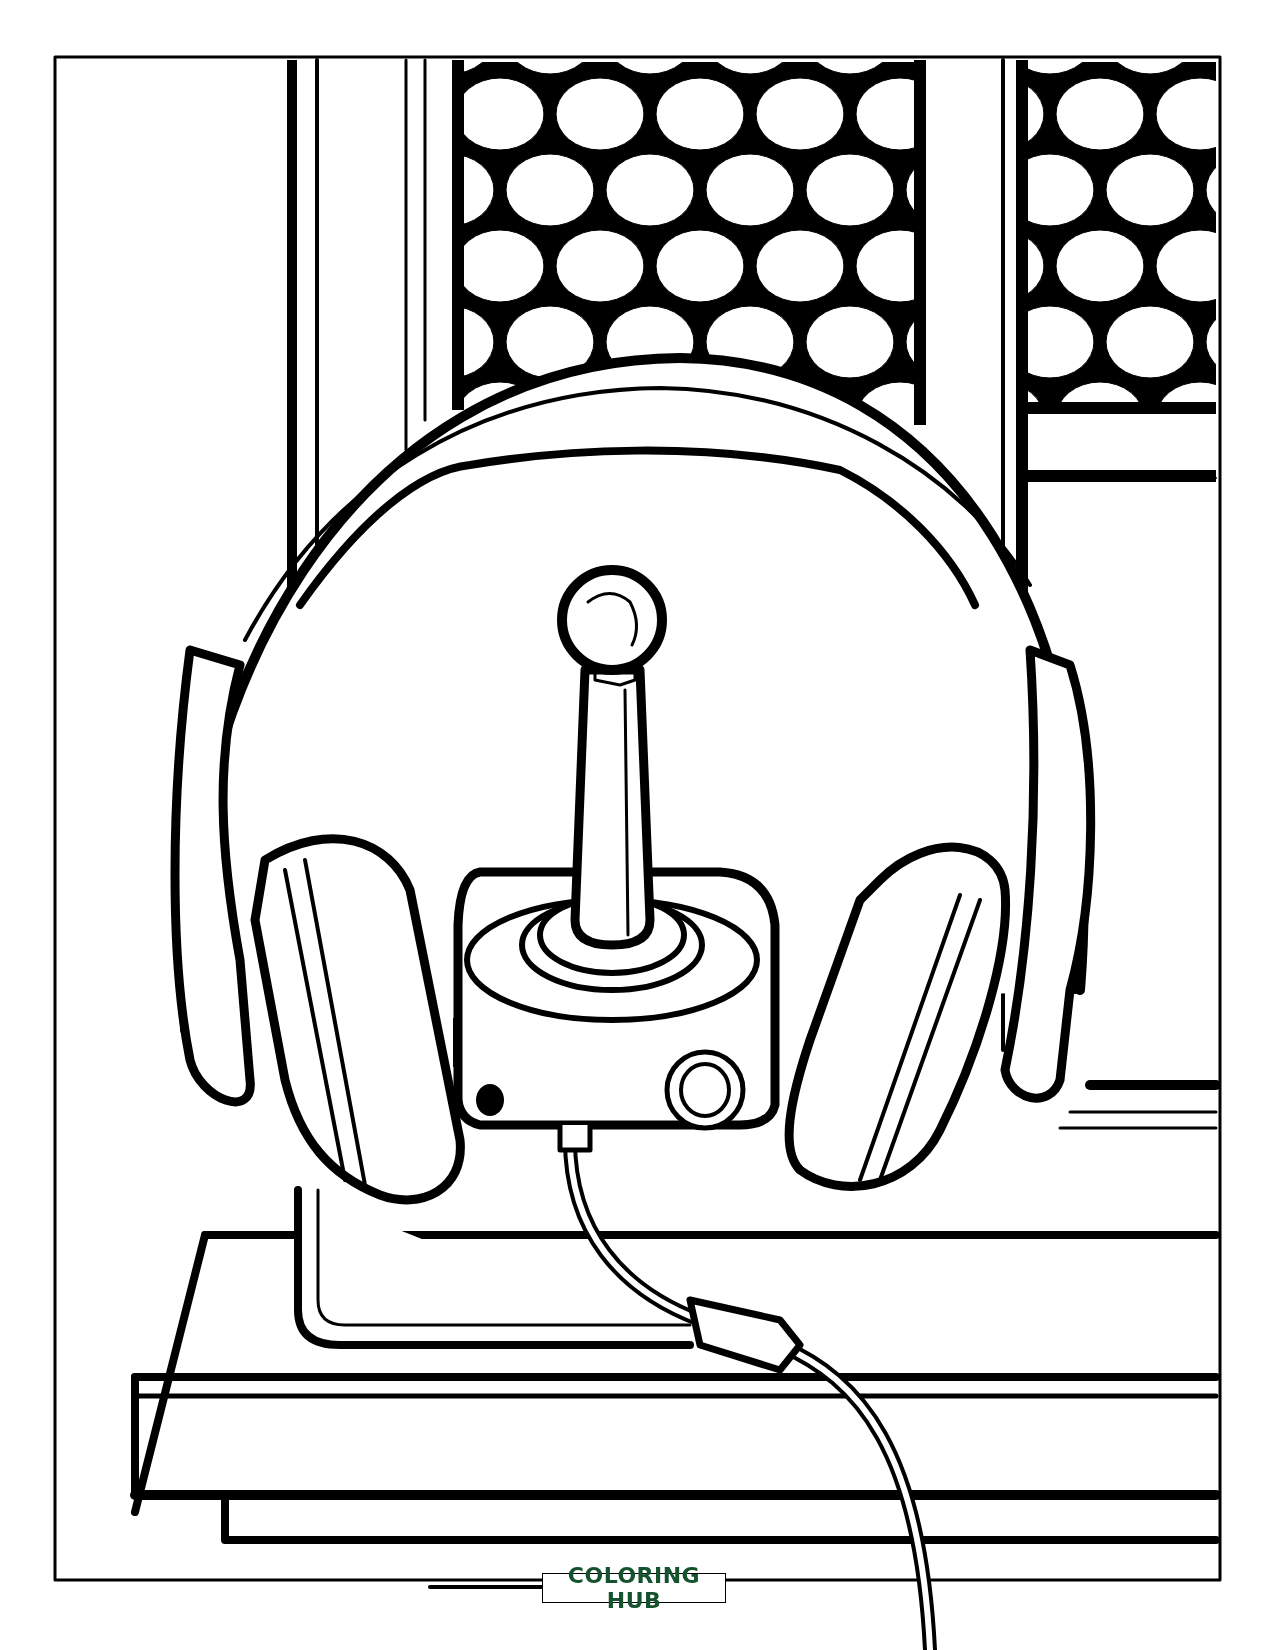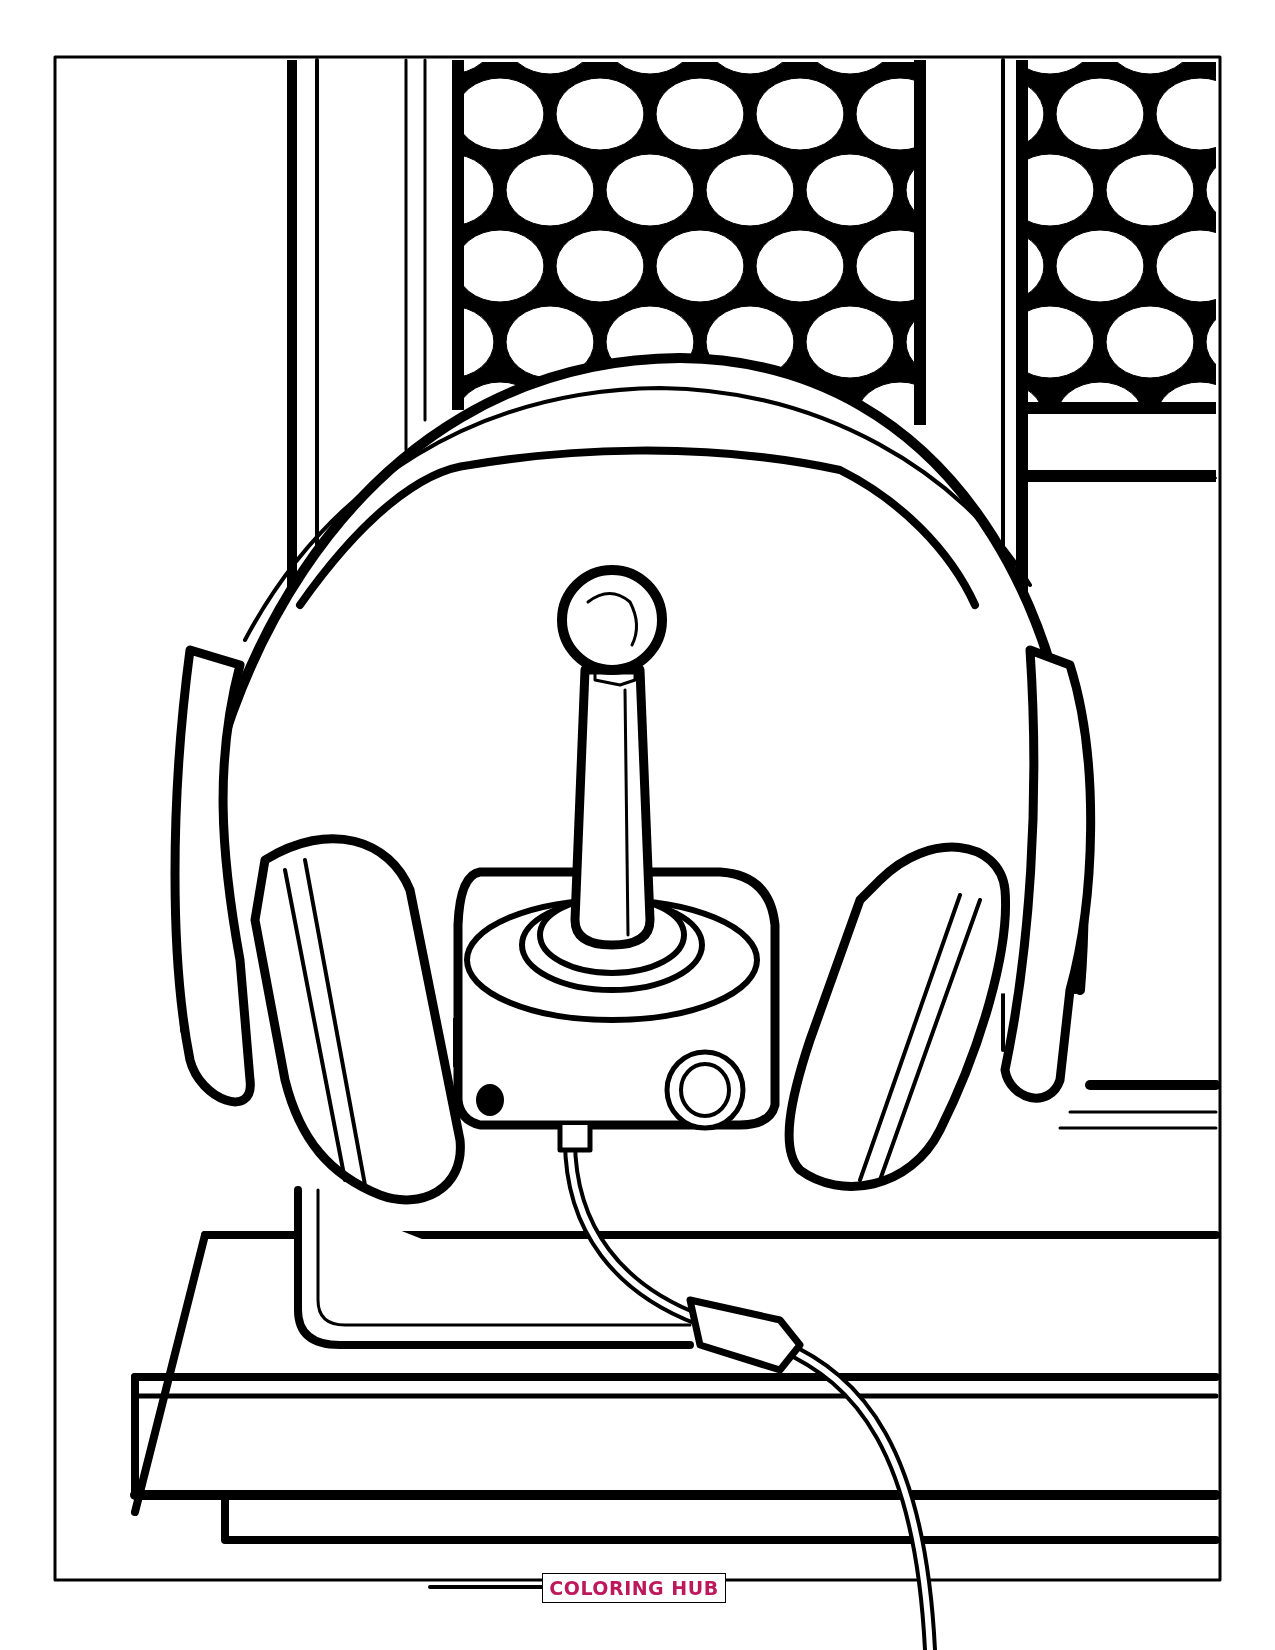--- a/index.html
+++ b/index.html
@@ -3,21 +3,21 @@
 <meta charset="utf-8">
 <style>
   html, body { margin: 0; padding: 0; background: #ffffff; }
   body { width: 1275px; height: 1650px; position: relative; overflow: hidden; font-family: "DejaVu Sans", sans-serif; }
   #page { position: absolute; left: 0; top: 0; width: 1275px; height: 1650px; }
   svg { position: absolute; left: 0; top: 0; }
   .badge {
     position: absolute; left: 542px; top: 1573px; width: 184px; height: 30px;
     border: 1.5px solid #000; background: #fff; box-sizing: border-box;
     display: flex; align-items: center; justify-content: center;
-    font-family: "DejaVu Sans", sans-serif; font-weight: bold; font-size: 19px; letter-spacing: 0.5px; color: #be185d; text-align: center;
+    font-family: "DejaVu Sans", sans-serif; font-weight: bold; font-size: 22px; letter-spacing: 0.5px; color: #14532d; text-align: center;
   }
 </style>
 </head>
 <body>
 
 <div id="page">
 <svg width="1275" height="1650" viewBox="0 0 1275 1650" fill="none" stroke="#000" stroke-linejoin="round" stroke-linecap="round">
 
   <rect x="55" y="57" width="1165" height="1523" stroke-width="3"></rect>
 

